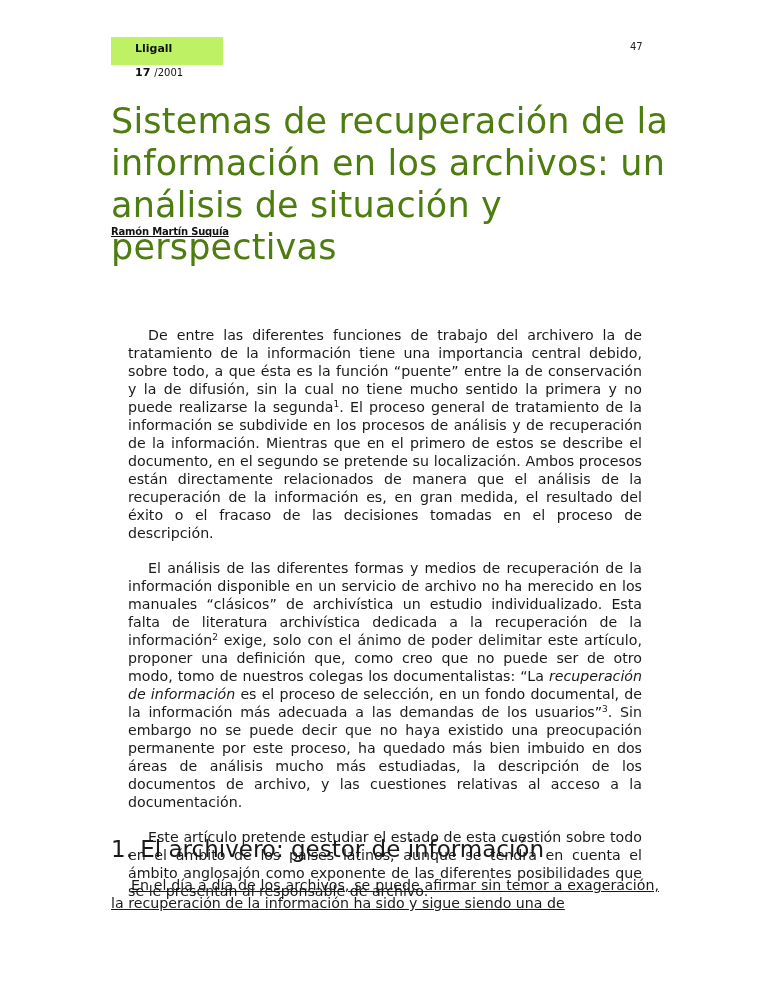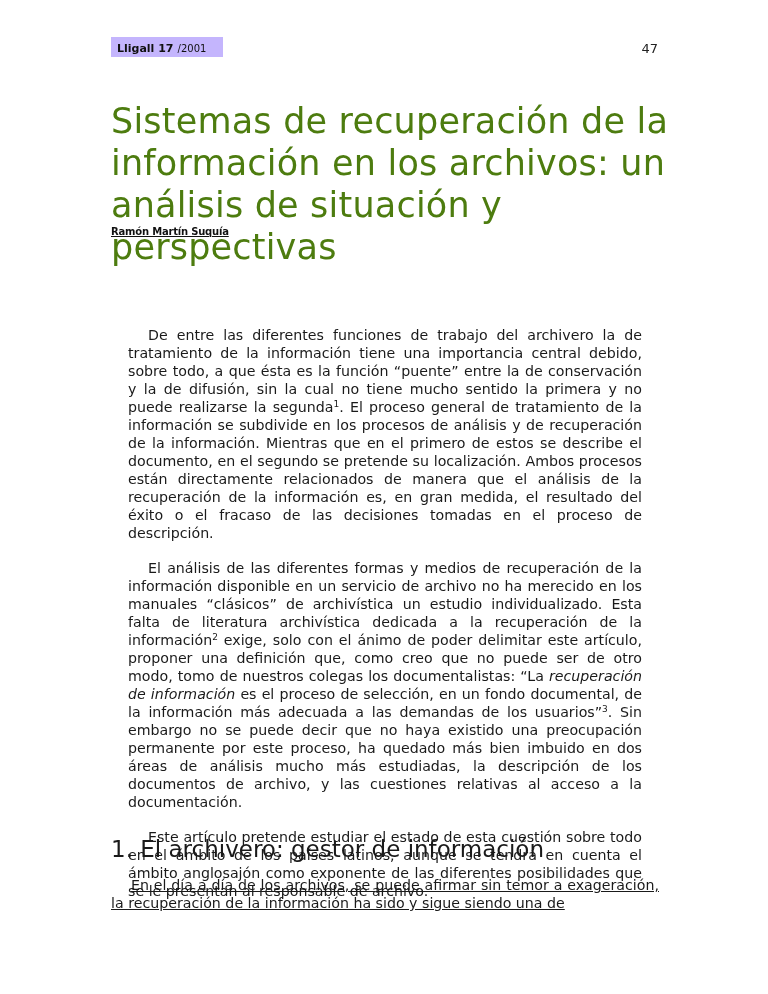--- a/index.html
+++ b/index.html
@@ -1,29 +1,29 @@
 <!DOCTYPE html>
 <html><head>
   <meta charset="utf-8">
   <style>
     html, body { margin: 0; padding: 0; background: #ffffff; }
     body {
       width: 768px; height: 994px; position: relative; overflow: hidden;
       font-family: "DejaVu Sans", sans-serif; color: #1a1a1a;
     }
     .running-head {
-      position: absolute; left: 111px; top: 37px; width: 112px; height: 20px;
-      background: #c4b5fd; box-sizing: border-box; padding-left: 6px;
+      position: absolute; left: 111px; top: 37px; width: 112px; height: 28px;
+      background: #bef264; box-sizing: border-box; padding-left: 24px;
       font-size: 11px; line-height: 24px; color: #111;
     }
     .running-head .journal { font-weight: bold; }
     .running-head .year { font-size: 10px; margin-left: 4px; }
     .page-number {
-      position: absolute; left: 630px; top: 41px; width: 28px; text-align: right;
-      font-size: 13px; color: #222;
+      position: absolute; left: 630px; top: 41px; width: 28px; text-align: left;
+      font-size: 10px; color: #222;
     }
     .title {
       position: absolute; left: 111px; top: 100px; width: 560px;
       font-size: 35px; line-height: 42px; font-weight: normal; margin: 0;
       letter-spacing: 0.2px; color: #4d7c0f;
     }
     .author {
       position: absolute; left: 111px; top: 226px;
       font-size: 10px; font-weight: bold; color: #111; letter-spacing: -0.2px; text-decoration: underline;
     }

